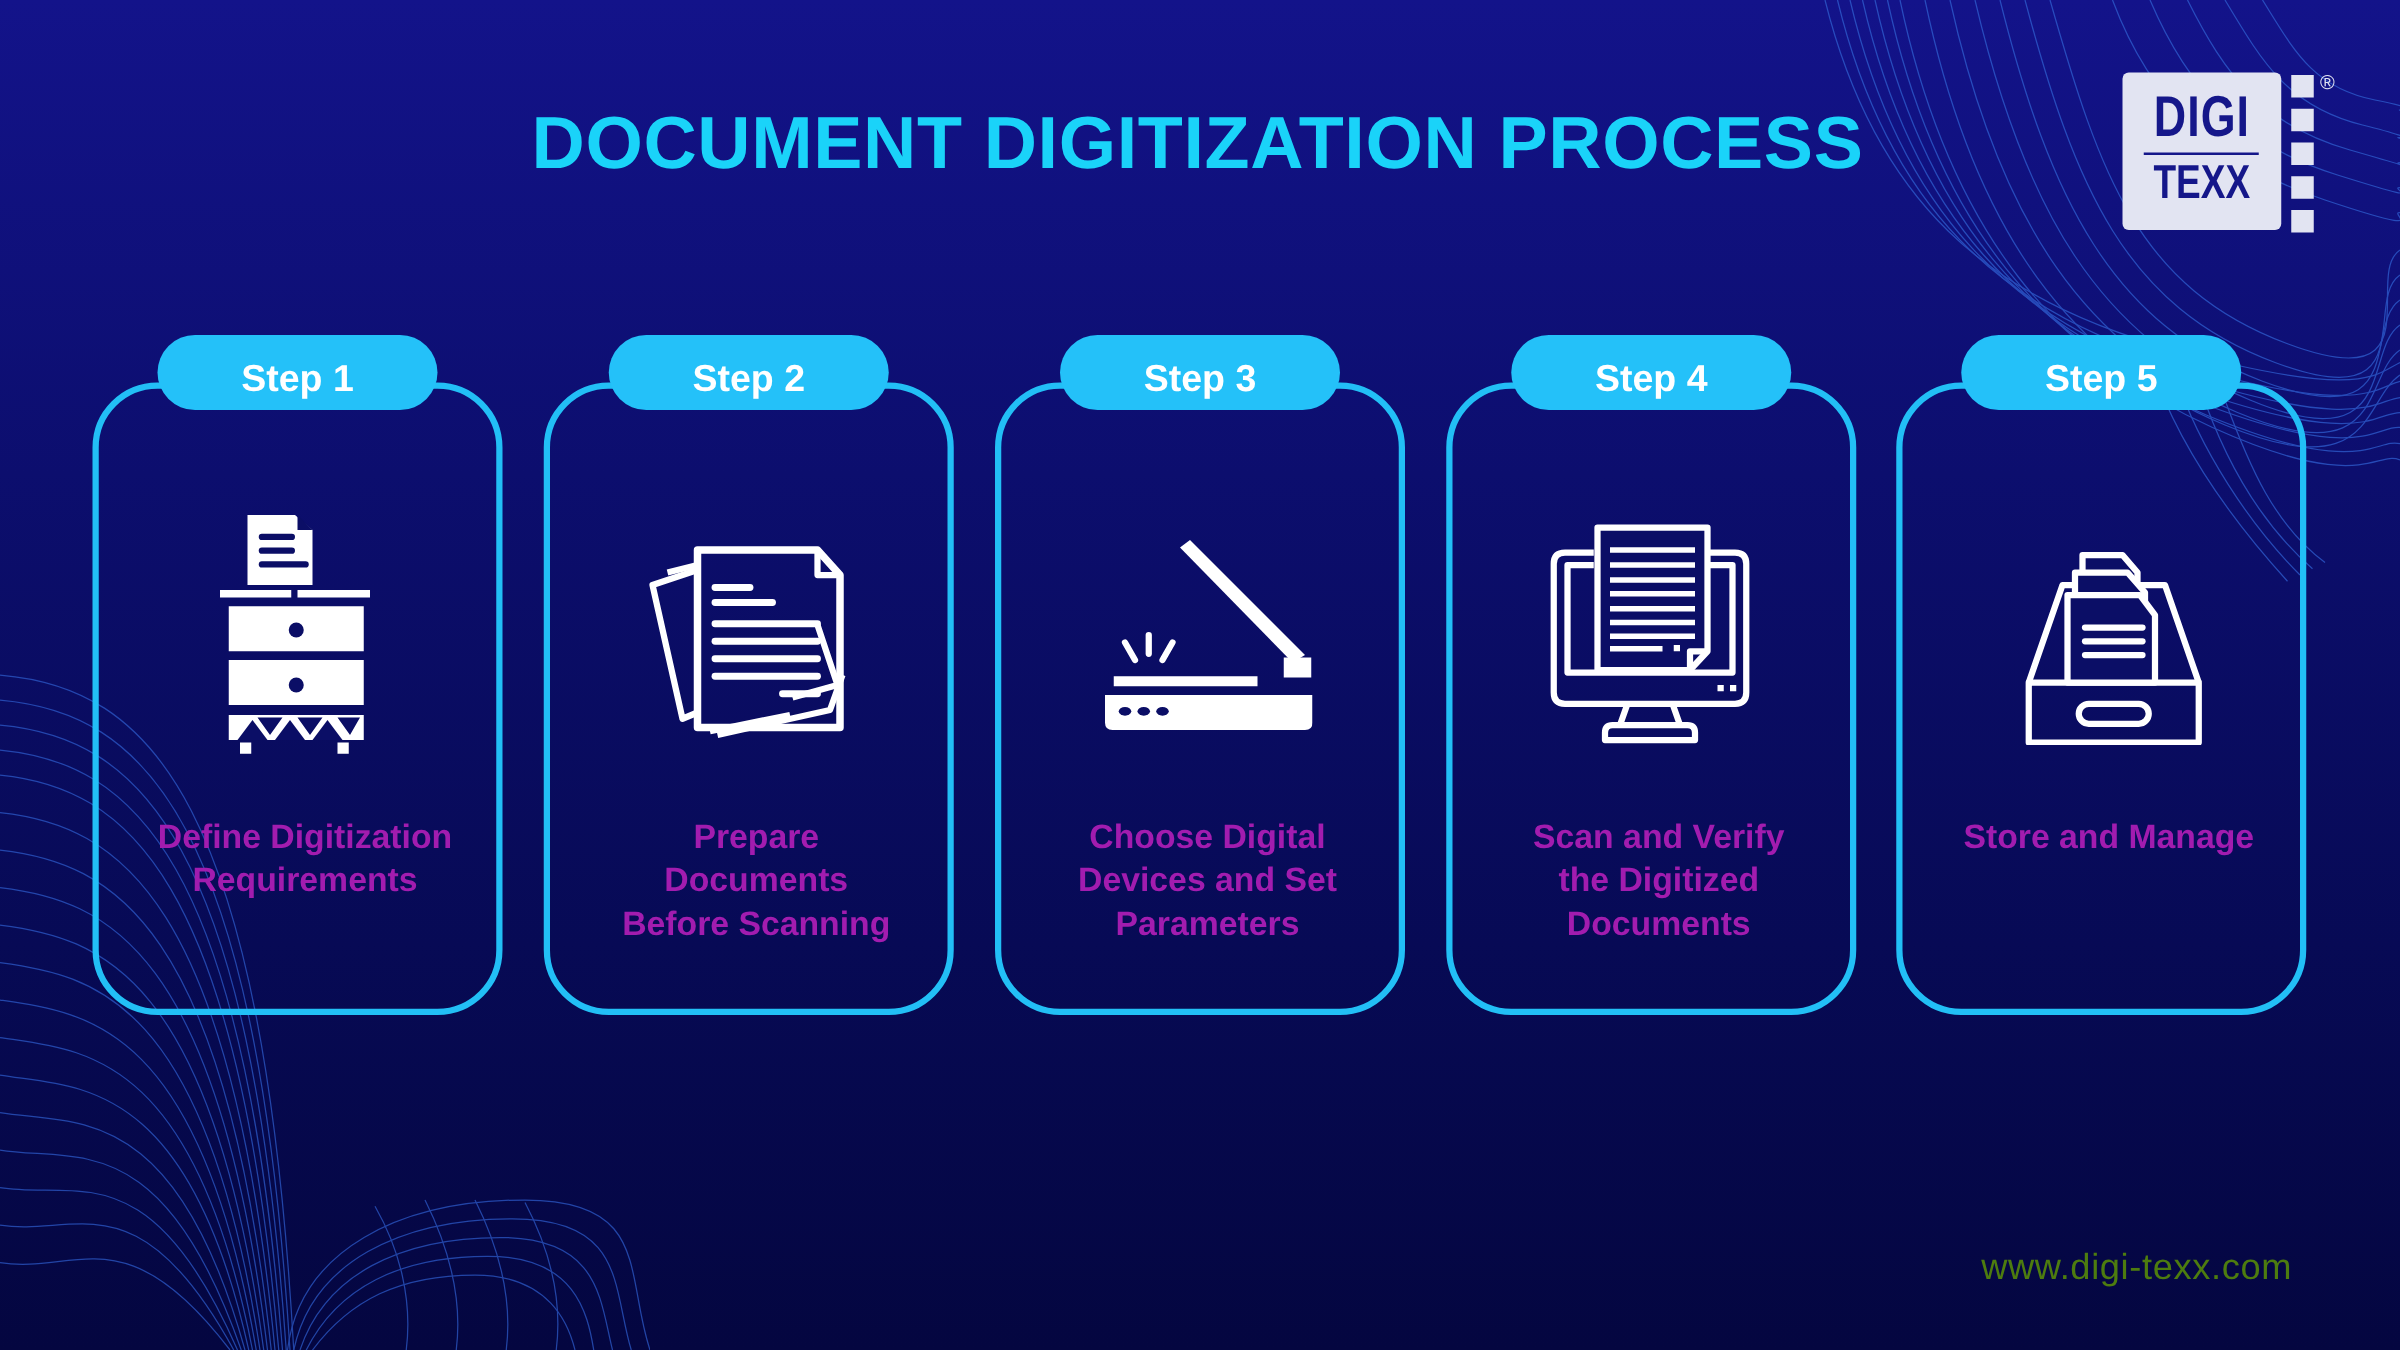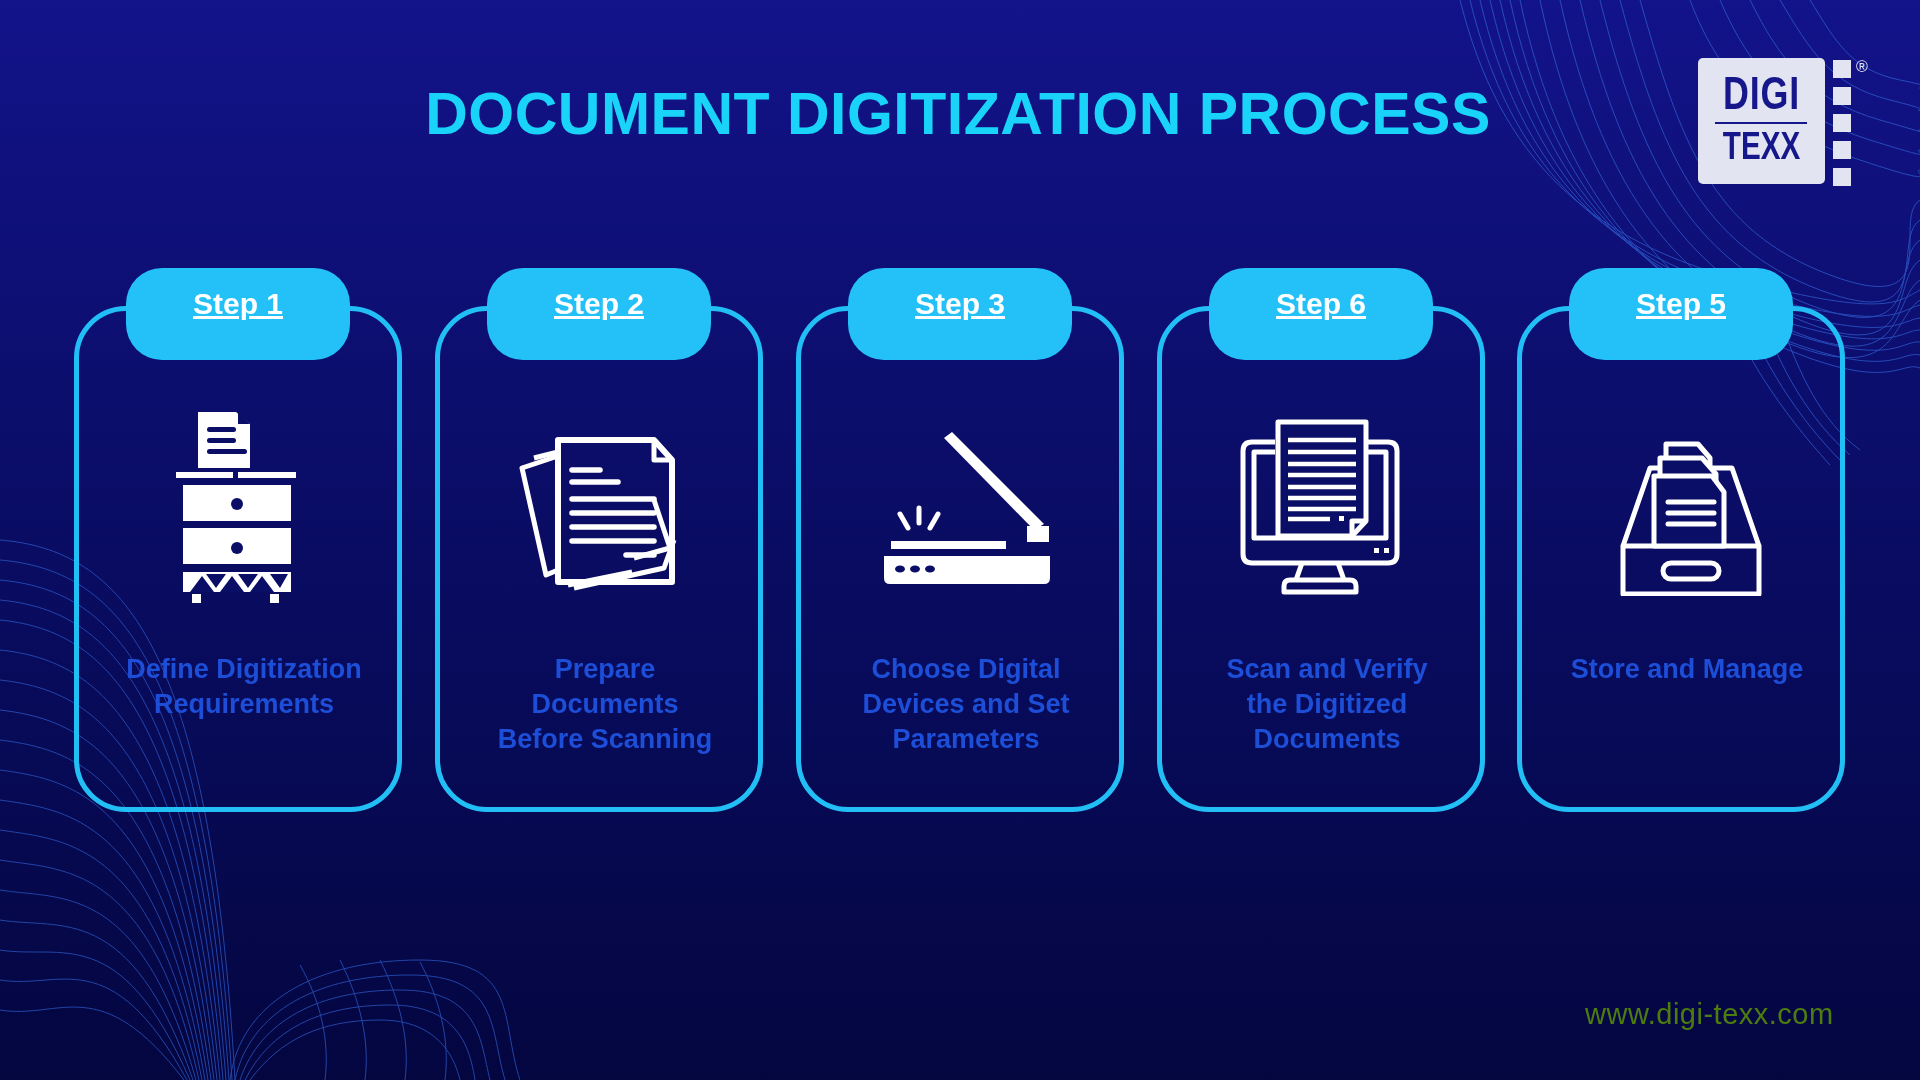--- a/index.html
+++ b/index.html
@@ -33,27 +33,27 @@
   .logo-rule { position:absolute; left:17px; top:64px; width:92px; height:2px; background:#15178A; }
   .logo-film { position:absolute; left:135px; top:2px; width:18px; }
   .logo-film div { width:18px; height:18px; background:#E2E4F2; margin-bottom:9px; }
   .logo-reg { position:absolute; left:158px; top:0; font-size:16px; color:#E2E4F2; }
 
   .card {
     position:absolute; top:306px; width:328px; height:506px; box-sizing:border-box;
     border:5px solid #22BFF6; border-radius:52px;
   }
   .pill {
-    position:absolute; top:268px; width:224px; height:92px; border-radius:36px; background:#24C1F9;
-    color:#FFFFFF; font-weight:700; font-size:30px; line-height:72px; text-align:center;text-decoration:underline;
+    position:absolute; top:268px; width:224px; height:60px; border-radius:36px; background:#24C1F9;
+    color:#FFFFFF; font-weight:700; font-size:30px; line-height:72px; text-align:center;
   }
   .icon { position:absolute; }
   .icon svg { display:block; }
   .desc {
-    position:absolute; top:652px; width:340px; text-align:center; color:#1d4ed8;
+    position:absolute; top:652px; width:340px; text-align:center; color:#a21caf;
     font-weight:700; font-size:27px; line-height:35px;
   }
 
   .url {
     position:absolute; left:1585px; top:998px; font-size:29px; color:#4d7c0f; letter-spacing:0.5px;
   }
 </style>
 </head>
 <body>
 
@@ -210,21 +210,21 @@
       <rect x="0" y="0" width="136" height="9" fill="#fff"></rect>
     </svg>
 </div>
 <div class="desc" style="left:796px;">
   <div>Choose Digital</div>
   <div>Devices and Set</div>
   <div>Parameters</div>
 </div>
 
 <div class="card" style="left:1157px;"></div>
-<div class="pill" style="left:1209px;">Step 6</div>
+<div class="pill" style="left:1209px;">Step 4</div>
 <div class="icon" style="left:1240px; top:418px;">
   <svg width="160" height="178" viewBox="0 0 160 178" fill="none" stroke="#fff" stroke-width="5" stroke-linejoin="round">
     <path d="M35 24 H12 Q3 24 3 33 V136 Q3 145 12 145 H148 Q157 145 157 136 V33 Q157 24 148 24 H125"></path>
     <path d="M35 34 H14 V120 H146 V34 H125"></path>
     <path d="M38 4 H126 V103 L112 118 H38 Z" fill="#0B0E66"></path>
     <path d="M112 118 V103 H126"></path>
     <g stroke-width="4.5">
       <line x1="48" y1="22" x2="116" y2="22"></line>
       <line x1="48" y1="34" x2="116" y2="34"></line>
       <line x1="48" y1="46" x2="116" y2="46"></line>

